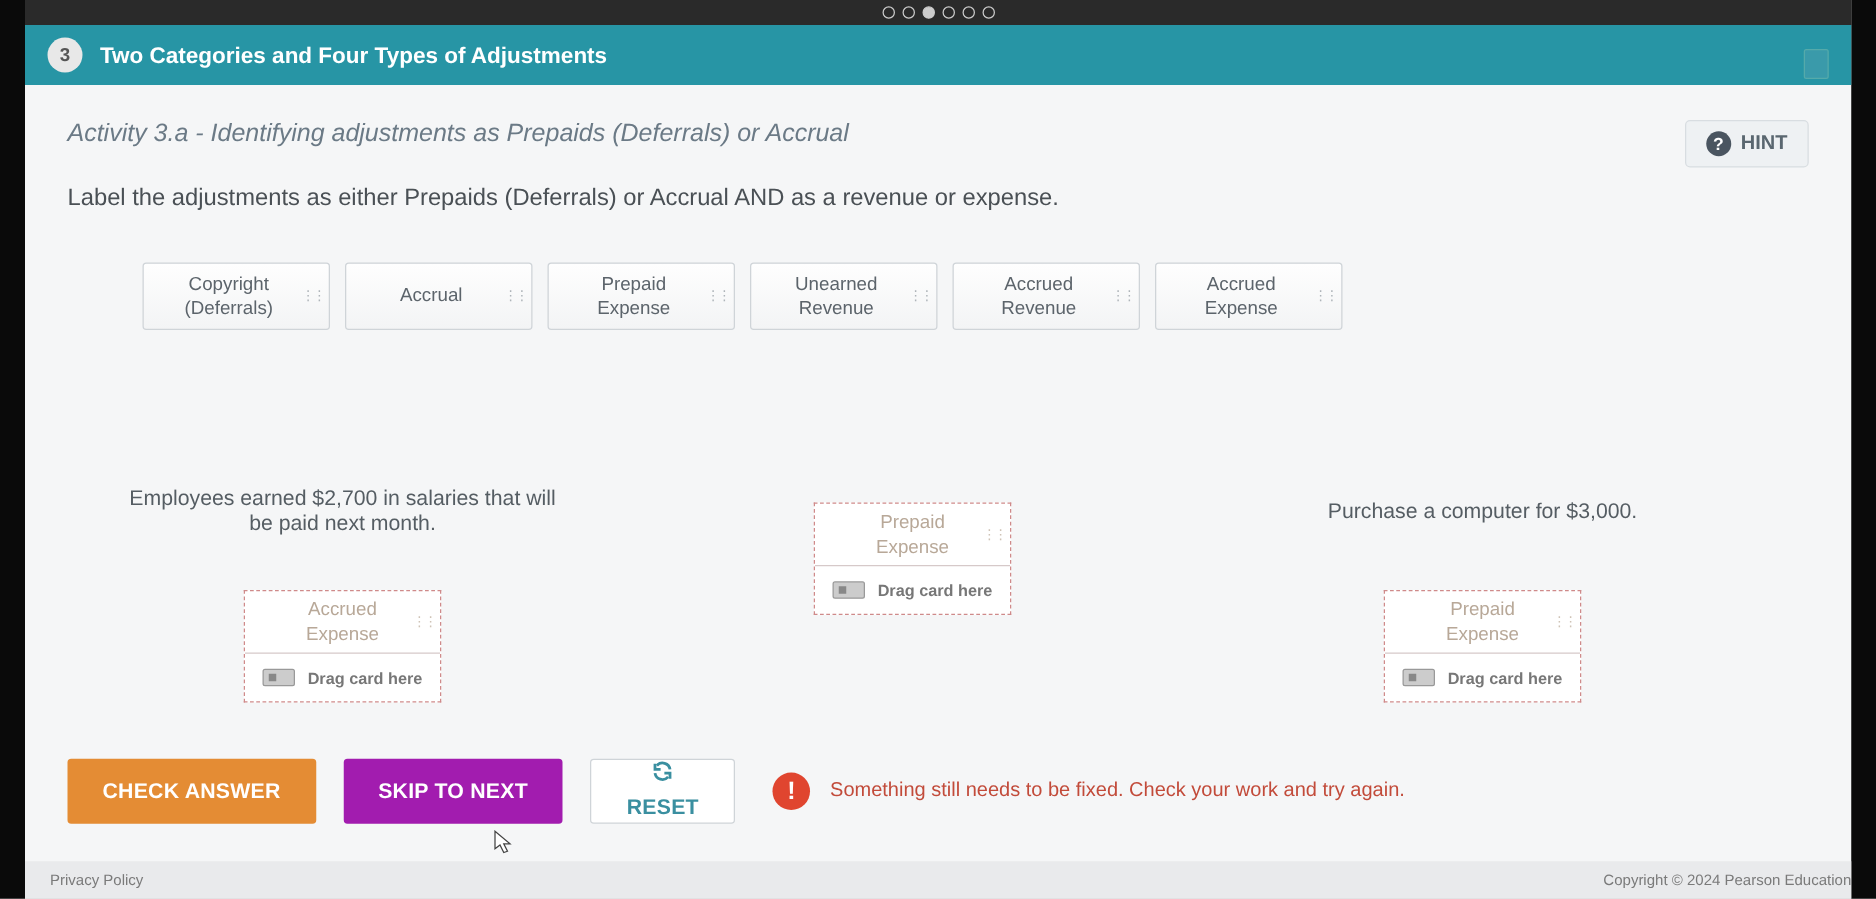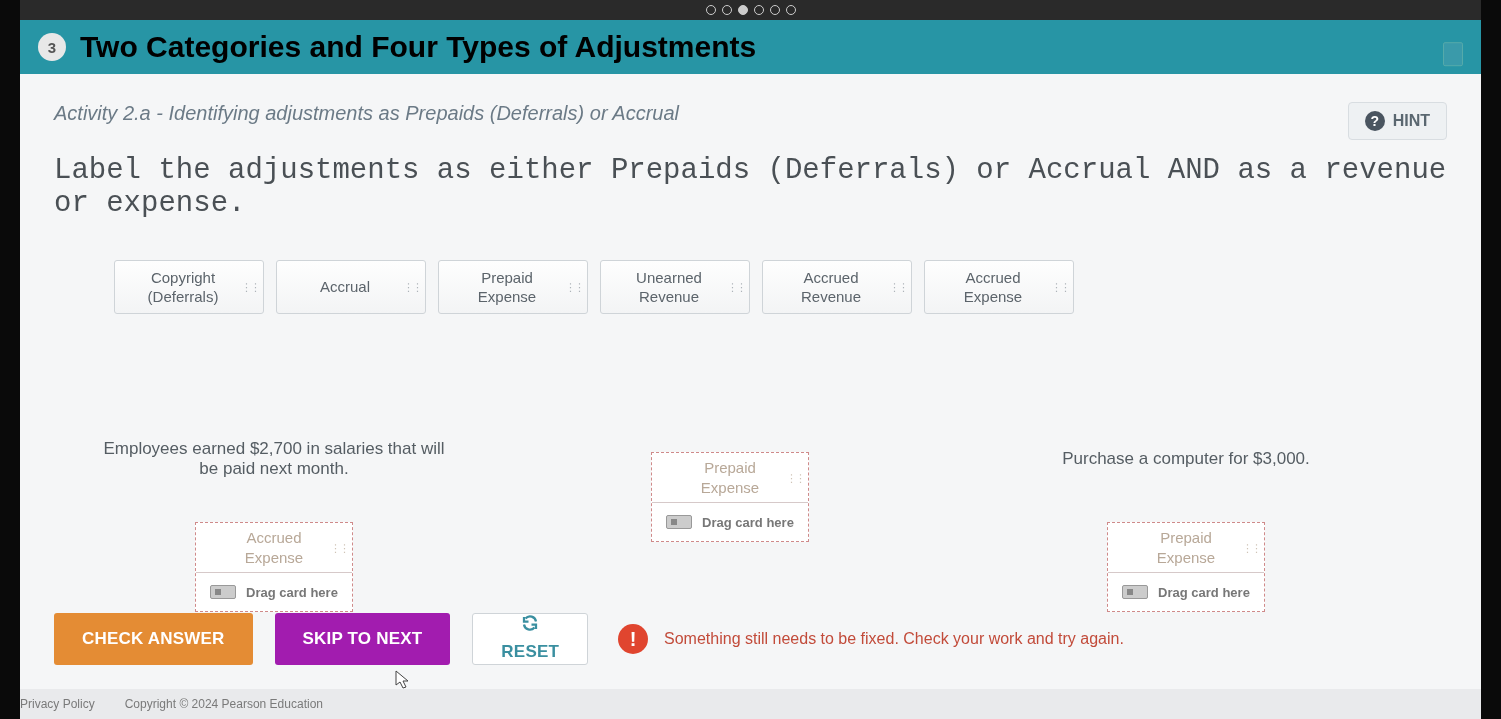--- a/index.html
+++ b/index.html
@@ -39,21 +39,21 @@
   gap: 14px;
   position: relative;
 }
 .header .num-badge {
   width: 28px; height: 28px; border-radius: 50%;
   background: #e8e8e8; color: #555;
   font-weight: 700; font-size: 15px;
   display: flex; align-items: center; justify-content: center;
 }
 .header .title {
-  font-size: 30px; font-weight: 600; color: #000000;
+  font-size: 18px; font-weight: 600; color: #ffffff;
 }
 .header .calc-icon {
   position: absolute; right: 18px; top: 50%;
   transform: translateY(-20%);
   width: 20px; height: 24px;
   border: 1.5px solid #5aa; border-radius: 2px;
   background: #3a9aaa;
 }
 .content {
   padding: 28px 34px 0 34px;
@@ -74,23 +74,22 @@
   cursor: pointer;
 }
 .hint-btn .q {
   width: 20px; height: 20px; border-radius: 50%;
   background: #4a5560; color: #fff;
   display: flex; align-items: center; justify-content: center;
   font-size: 14px; font-weight: 900;
 }
 .prompt {
   margin-top: 14px;
-  font-size: 29px;
+  font-size: 19px;
   color: #4a5055;
-  font-family: Liberation Mono, monospace;
 }
 .source-row {
   margin-top: 40px;
   display: flex;
   gap: 12px;
   padding-left: 60px;
 }
 .card {
   width: 150px; height: 54px;
   background: linear-gradient(#fefefe, #f3f4f5);
@@ -192,22 +191,22 @@
   background: #e0452f; color: #fff;
   display: flex; align-items: center; justify-content: center;
   font-size: 20px; font-weight: 900;
 }
 .alert-text {
   color: #c24b3a; font-size: 16px; font-weight: 500;
 }
 .bottom-bar {
   position: absolute; left:0; right:0; bottom:0;
   height: 30px; background: #e9eaec;
-  display: flex; align-items: center; justify-content: flex-start;
-  gap: 30px; color: #7a7a7a; font-size: 12px;
+  display: flex; align-items: center; justify-content: space-between;
+  gap: 30px; color: #7a7a7a; font-size: 12px; padding-left: 20px;
 }
 .bottom-bar span { cursor: pointer; }
 .cursor {
   position: absolute; left: 375px; top: 596px;
   pointer-events: none;
 }
 </style>
 </head>
 <body>
 
@@ -224,21 +223,21 @@
 
   <div class="header">
     <div class="num-badge">3</div>
     <div class="title">Two Categories and Four Types of Adjustments</div>
     <div class="calc-icon"></div>
   </div>
 
   <div class="content">
 
     <div class="activity-row">
-      <div class="activity-title">Activity 2.a - Identifying adjustments as Prepaids (Deferrals) or Accrual</div>
+      <div class="activity-title">Activity 3.a - Identifying adjustments as Prepaids (Deferrals) or Accrual</div>
       <div class="hint-btn">
         <span class="q">?</span>
         <span>HINT</span>
       </div>
     </div>
 
     <div class="prompt">Label the adjustments as either Prepaids (Deferrals) or Accrual AND as a revenue or expense.</div>
 
     <div class="source-row">
       <div class="card">

